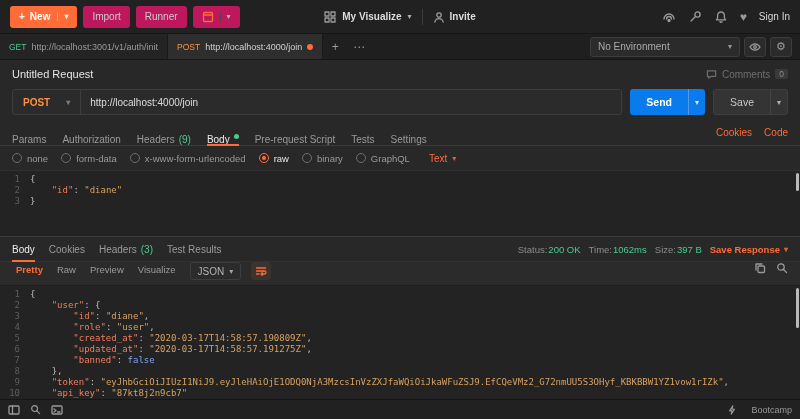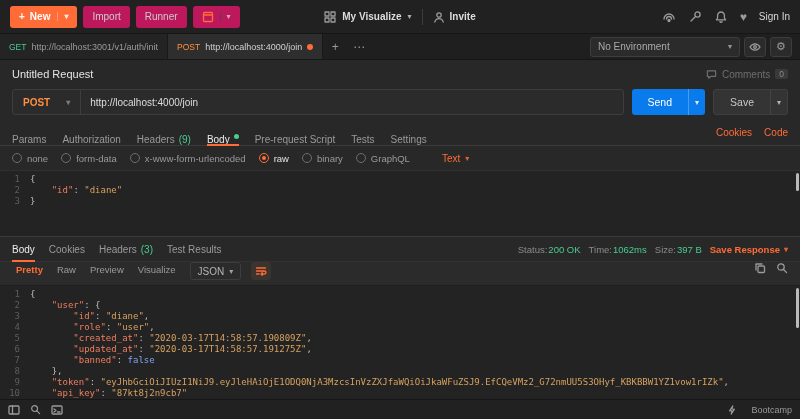--- a/index.html
+++ b/index.html
@@ -55,21 +55,21 @@
   .url-row{height:36px;display:flex;align-items:center;gap:8px;padding:0 12px;flex:none}
   .url-bar{flex:1;display:flex;align-items:center;height:26px;background:#2b2b2b;
     border:1px solid #3d3d3d;border-radius:3px}
   .method-select{display:flex;align-items:center;gap:16px;padding:0 10px;height:100%;
     color:var(--post);font-weight:bold;border-right:1px solid #3d3d3d;cursor:pointer}
   .method-select .caret{color:#8a8a8a}
   .url-input{flex:1;background:transparent;border:none;outline:none;color:#ddd;
     font-size:10px;padding:0 9px;font-family:"Liberation Sans",sans-serif}
   .send-btn{height:26px;display:flex;align-items:stretch;background:var(--blue);
     border-radius:3px;color:#fff;overflow:hidden;cursor:pointer}
-  .send-main{display:flex;align-items:center;padding:0 16px;font-size:10.5px;font-weight:normal}
+  .send-main{display:flex;align-items:center;padding:0 16px;font-size:10.5px;font-weight:bold}
   .split-caret{display:flex;align-items:center;padding:0 6px;border-left:1px solid rgba(255,255,255,.3)}
   .save-btn{height:26px;display:flex;align-items:stretch;background:#343434;border:1px solid #3f3f3f;
     border-radius:3px;color:#c9c9c9;overflow:hidden;cursor:pointer}
   .save-btn .send-main{font-weight:normal}
   .save-btn .split-caret{border-left:1px solid #474747}
 
   
   .req-tabs{height:26px;display:flex;align-items:stretch;gap:16px;padding:0 12px;
     border-bottom:1px solid #3b3b3b;flex:none}
   .rtab{display:flex;align-items:center;gap:4px;color:#9a9a9a;cursor:pointer;position:relative;font-size:10px}
@@ -80,21 +80,21 @@
   .req-tabs-right{margin-left:auto;display:flex;align-items:center;gap:12px}
   .link-orange{color:var(--accent);cursor:pointer}
 
   
   .body-modes{height:24px;display:flex;align-items:center;gap:13px;padding:0 12px;flex:none}
   .mode{display:flex;align-items:center;gap:5px;color:#9a9a9a;cursor:pointer;font-size:9.5px}
   .mode .radio{width:10px;height:10px;border-radius:50%;border:1px solid #6e6e6e;position:relative}
   .mode.sel{color:#e2e2e2}
   .mode.sel .radio{border-color:var(--accent)}
   .mode.sel .radio::after{content:"";position:absolute;inset:2px;border-radius:50%;background:var(--accent)}
-  .rawtype{display:flex;align-items:center;gap:5px;color:var(--accent);margin-left:19px;cursor:pointer}
+  .rawtype{display:flex;align-items:center;gap:5px;color:var(--accent);margin-left:6px;cursor:pointer}
 
   
   .editor{position:relative;background:#232323;display:flex;overflow:hidden;
     font-family:"DejaVu Sans Mono",monospace;font-size:9px;line-height:11px}
   .req-editor{height:66px;border-top:1px solid #303030;flex:none}
   .gutter{width:26px;flex:none;text-align:right;padding:3px 6px 0 0;color:#5d5d5d}
   .code{flex:1;padding:3px 4px 0 4px;overflow:hidden}
   .code-line{white-space:pre}
   .tk-key{color:#ef7e5e}
   .tk-str{color:#d7a15f}

